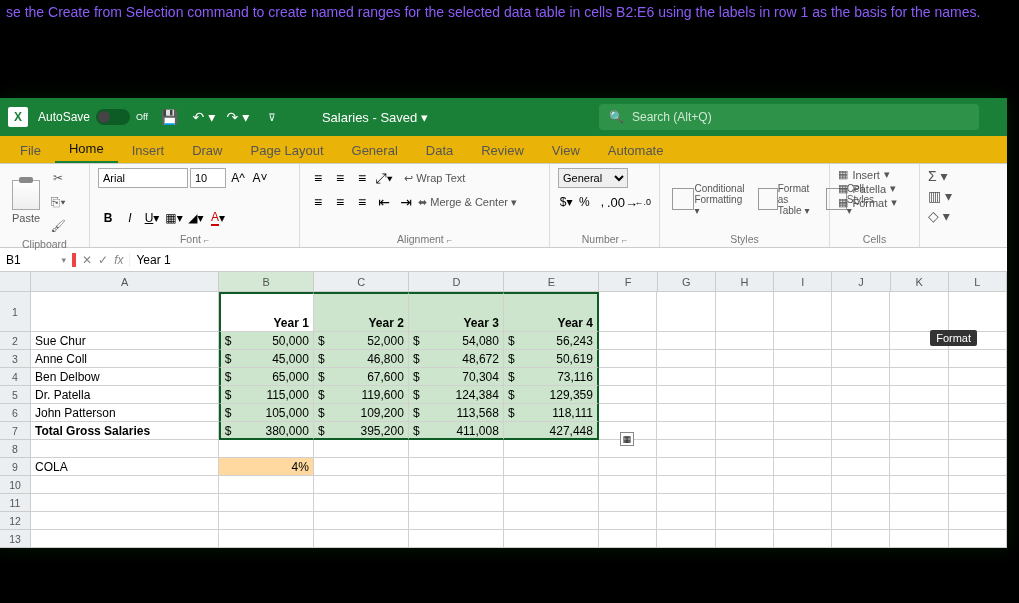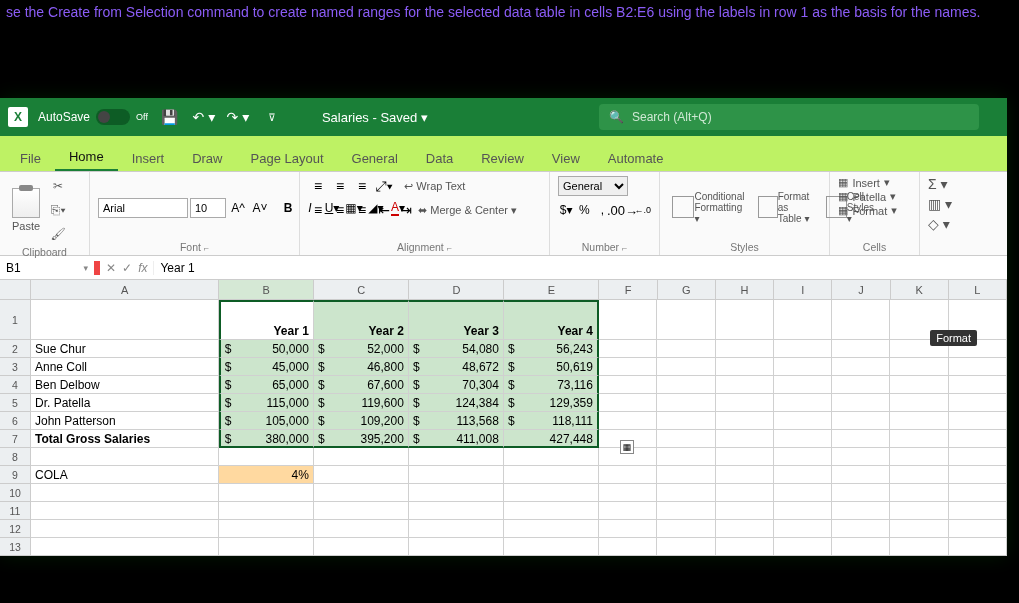--- a/index.html
+++ b/index.html
@@ -7,21 +7,21 @@
 .instr{color:#8b5cf6;font-size:14px;padding:4px 6px;font-weight:500}
 .appwin{position:absolute;top:98px;left:0;right:12px;background:#fff;border-top-left-radius:6px;border-top-right-radius:6px;box-shadow:0 0 20px rgba(0,255,0,.1)}
 .titlebar{background:#1a7f37;height:38px;display:flex;align-items:center;color:#fff;padding:0 8px;gap:10px}
 .xl-icon{width:20px;height:20px;background:#fff;color:#1a7f37;display:flex;align-items:center;justify-content:center;font-weight:700;font-size:12px;border-radius:2px}
 .autosave{display:flex;align-items:center;gap:6px;font-size:12px}
 .toggle{width:34px;height:16px;background:#0d5c25;border-radius:8px;position:relative}
 .toggle::after{content:'';position:absolute;width:12px;height:12px;background:#444;border-radius:50%;top:2px;left:2px}
 .tbtn{width:24px;height:24px;display:flex;align-items:center;justify-content:center;cursor:pointer;font-size:14px}
 .docname{font-size:13px;margin-left:28px}
 .search{background:#2e9348;border-radius:4px;height:26px;width:380px;margin-left:auto;margin-right:20px;display:flex;align-items:center;padding:0 10px;gap:8px;color:#cfe8d4;font-size:12px}
-.tabs{display:flex;background:#bef264;border-bottom:1px solid #ccc;height:36px;align-items:flex-end;padding-left:6px;font-size:13px}
+.tabs{display:flex;background:#eab308;border-bottom:1px solid #ccc;height:28px;align-items:flex-end;padding-left:6px;font-size:13px}
 .tab{padding:5px 14px;cursor:pointer;color:#555}
 .tab.active{font-weight:400;border-bottom:2px solid #1a7f37;color:#111}
 .ribbon{display:flex;background:#fafafa;border-bottom:1px solid #ccc;height:84px;font-size:11px;color:#555}
 .rgroup{border-right:1px solid #ddd;padding:4px 8px 2px 8px;display:flex;flex-direction:column;justify-content:space-between}
 .rlabel{text-align:center;font-size:10.5px;color:#777;margin-top:2px}
 .rcontent{display:flex;align-items:center;gap:4px;flex:1}
 .bigbtn{display:flex;flex-direction:column;align-items:center;gap:2px;padding:2px 4px;cursor:pointer;font-size:11px}
 .paste-icn{width:28px;height:30px;background:linear-gradient(#fff,#eee);border:1px solid #aaa;position:relative}
 .paste-icn::before{content:'';position:absolute;top:-4px;left:6px;width:14px;height:6px;background:#888;border-radius:2px}
 .font-row{display:flex;gap:2px;align-items:center}
@@ -29,21 +29,21 @@
 .minib{width:20px;height:20px;border:none;background:transparent;cursor:pointer;font-size:12px;display:inline-flex;align-items:center;justify-content:center}
 .alignbox .minib{font-size:14px}
 .numbox select{border:1px solid #aaa;font-size:11px;height:20px;width:70px}
 .stylebtn{display:flex;flex-direction:row;align-items:center;font-size:10px;padding:2px 4px;cursor:pointer}
 .stylebtn .sicn{width:24px;height:22px;border:1px solid #999;margin-bottom:2px}
 .cellsbtns{display:flex;flex-direction:column;gap:1px;font-size:11px}
 .cellsbtns span{cursor:pointer;display:flex;align-items:center;gap:4px}
 .launcher{font-size:9px;text-align:right;color:#888;cursor:pointer}
 .tooltip{position:absolute;right:30px;top:232px;background:#333;color:#fff;font-size:11px;padding:2px 6px;border-radius:2px;z-index:10}
 .fxbar{display:flex;height:24px;border-bottom:1px solid #ccc;font-size:12px;align-items:center;background:#fff}
-.namebox{width:100px;border-right:6px solid #ef4444;padding:0 6px;display:flex;align-items:center;justify-content:space-between}
+.namebox{width:76px;border-right:4px solid #ef4444;padding:0 6px;display:flex;align-items:center;justify-content:space-between}
 .fxbtns{display:flex;gap:6px;padding:0 6px;color:#888}
 .fxinput{flex:1;padding:0 6px;border-left:1px solid #eee}
 .grid{position:relative}
 .colhdr{display:flex;height:20px;background:#eceff1;font-size:11px;color:#555}
 .rowhdr-space{width:32px;border-right:1px solid #ccc;border-bottom:1px solid #ccc;background:#eceff1}
 .ch{border-right:1px solid #ccc;border-bottom:1px solid #ccc;text-align:center;line-height:20px}
 .rows{}
 .row{display:flex;height:18px;font-size:12px}
 .rh{width:32px;background:#eceff1;border-right:1px solid #ccc;border-bottom:1px solid #ccc;text-align:center;font-size:10.5px;color:#555;line-height:18px}
 .cell{border-right:1px solid #d0d0d0;border-bottom:1px solid #d0d0d0;padding:0 4px;line-height:18px;overflow:hidden;white-space:nowrap;background:#fff}
@@ -114,21 +114,21 @@
        <div style="display:flex;flex-direction:column;gap:4px">
          <span class="minib">✂</span>
          <span class="minib">⎘▾</span>
          <span class="minib">🖌</span>
        </div>
      </div>
      <div class="rlabel">Clipboard</div>
    </div>
 
    <div class="rgroup" style="width:210px">
-     <div style="display:flex;flex-direction:row;gap:8px;flex:1">
+     <div style="display:flex;flex-direction:column;gap:20px;flex:1">
        <div class="font-row">
          <input class="font-sel" style="width: 90px;" value="Arial">
          <input class="font-sel" style="width: 36px;" value="10">
          <button class="minib">A^</button>
          <button class="minib">A˅</button>
        </div>
        <div class="font-row">
          <button class="minib">
               <b>B</b>
             </button>

